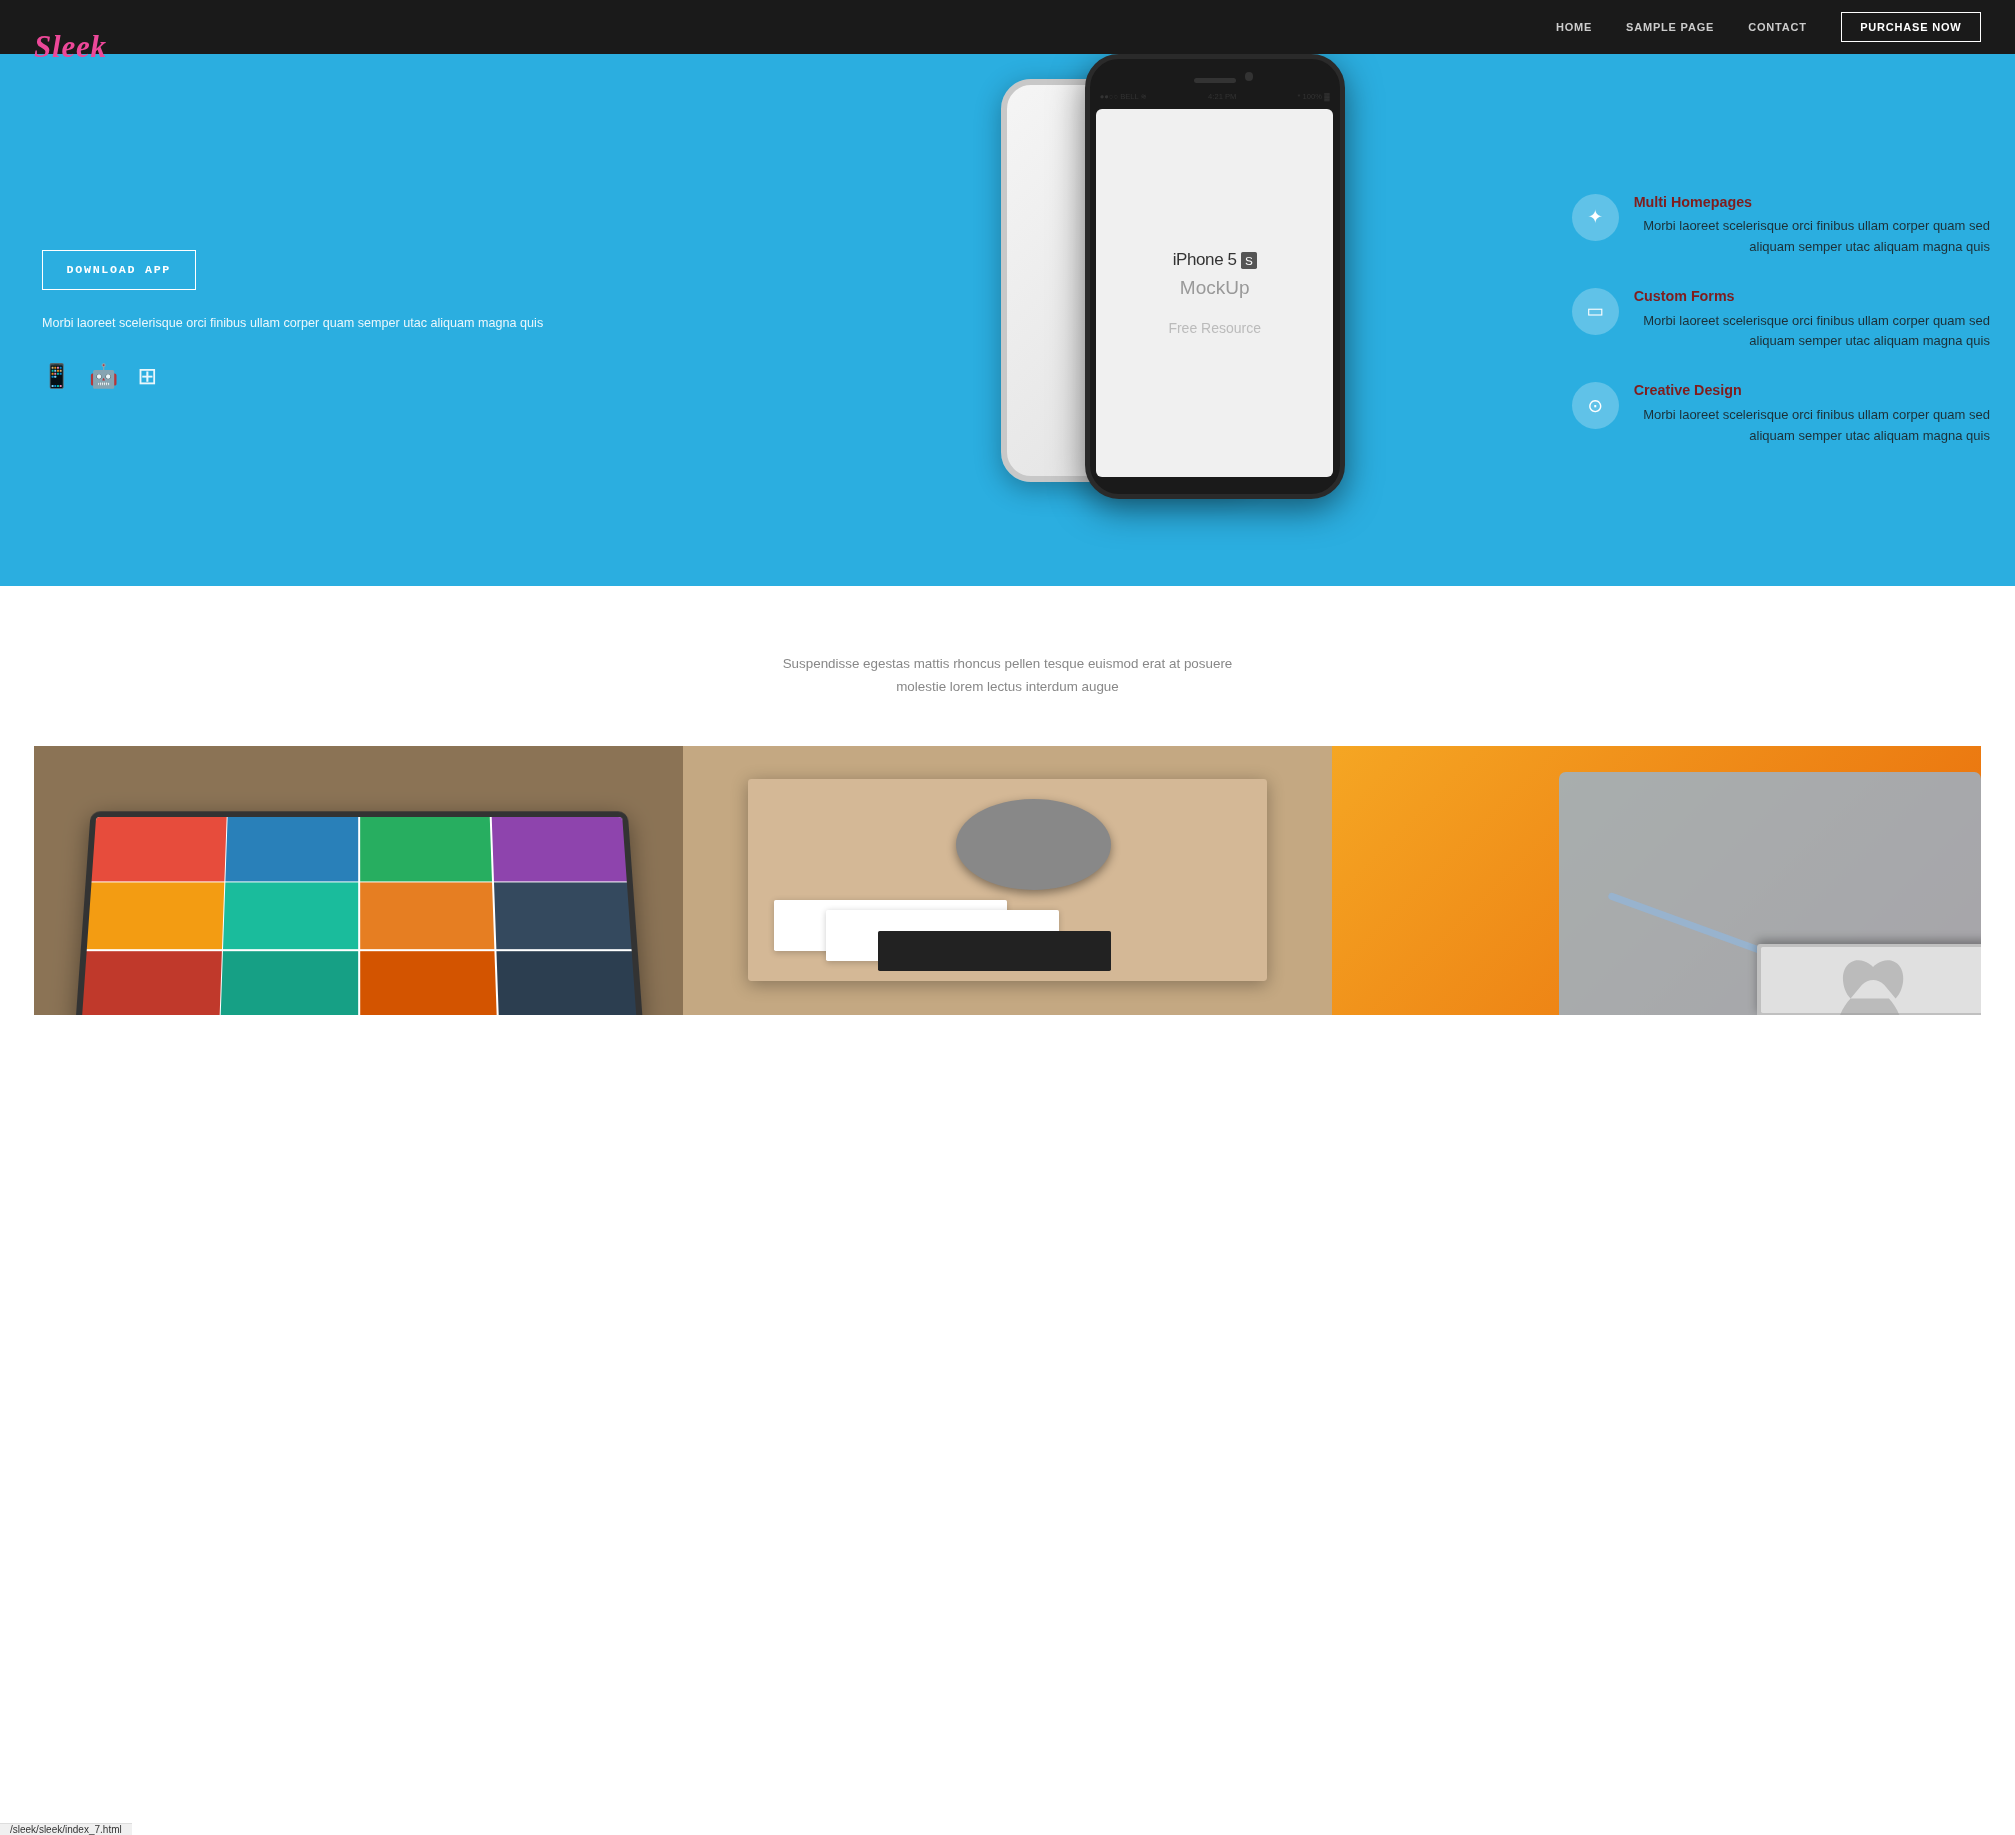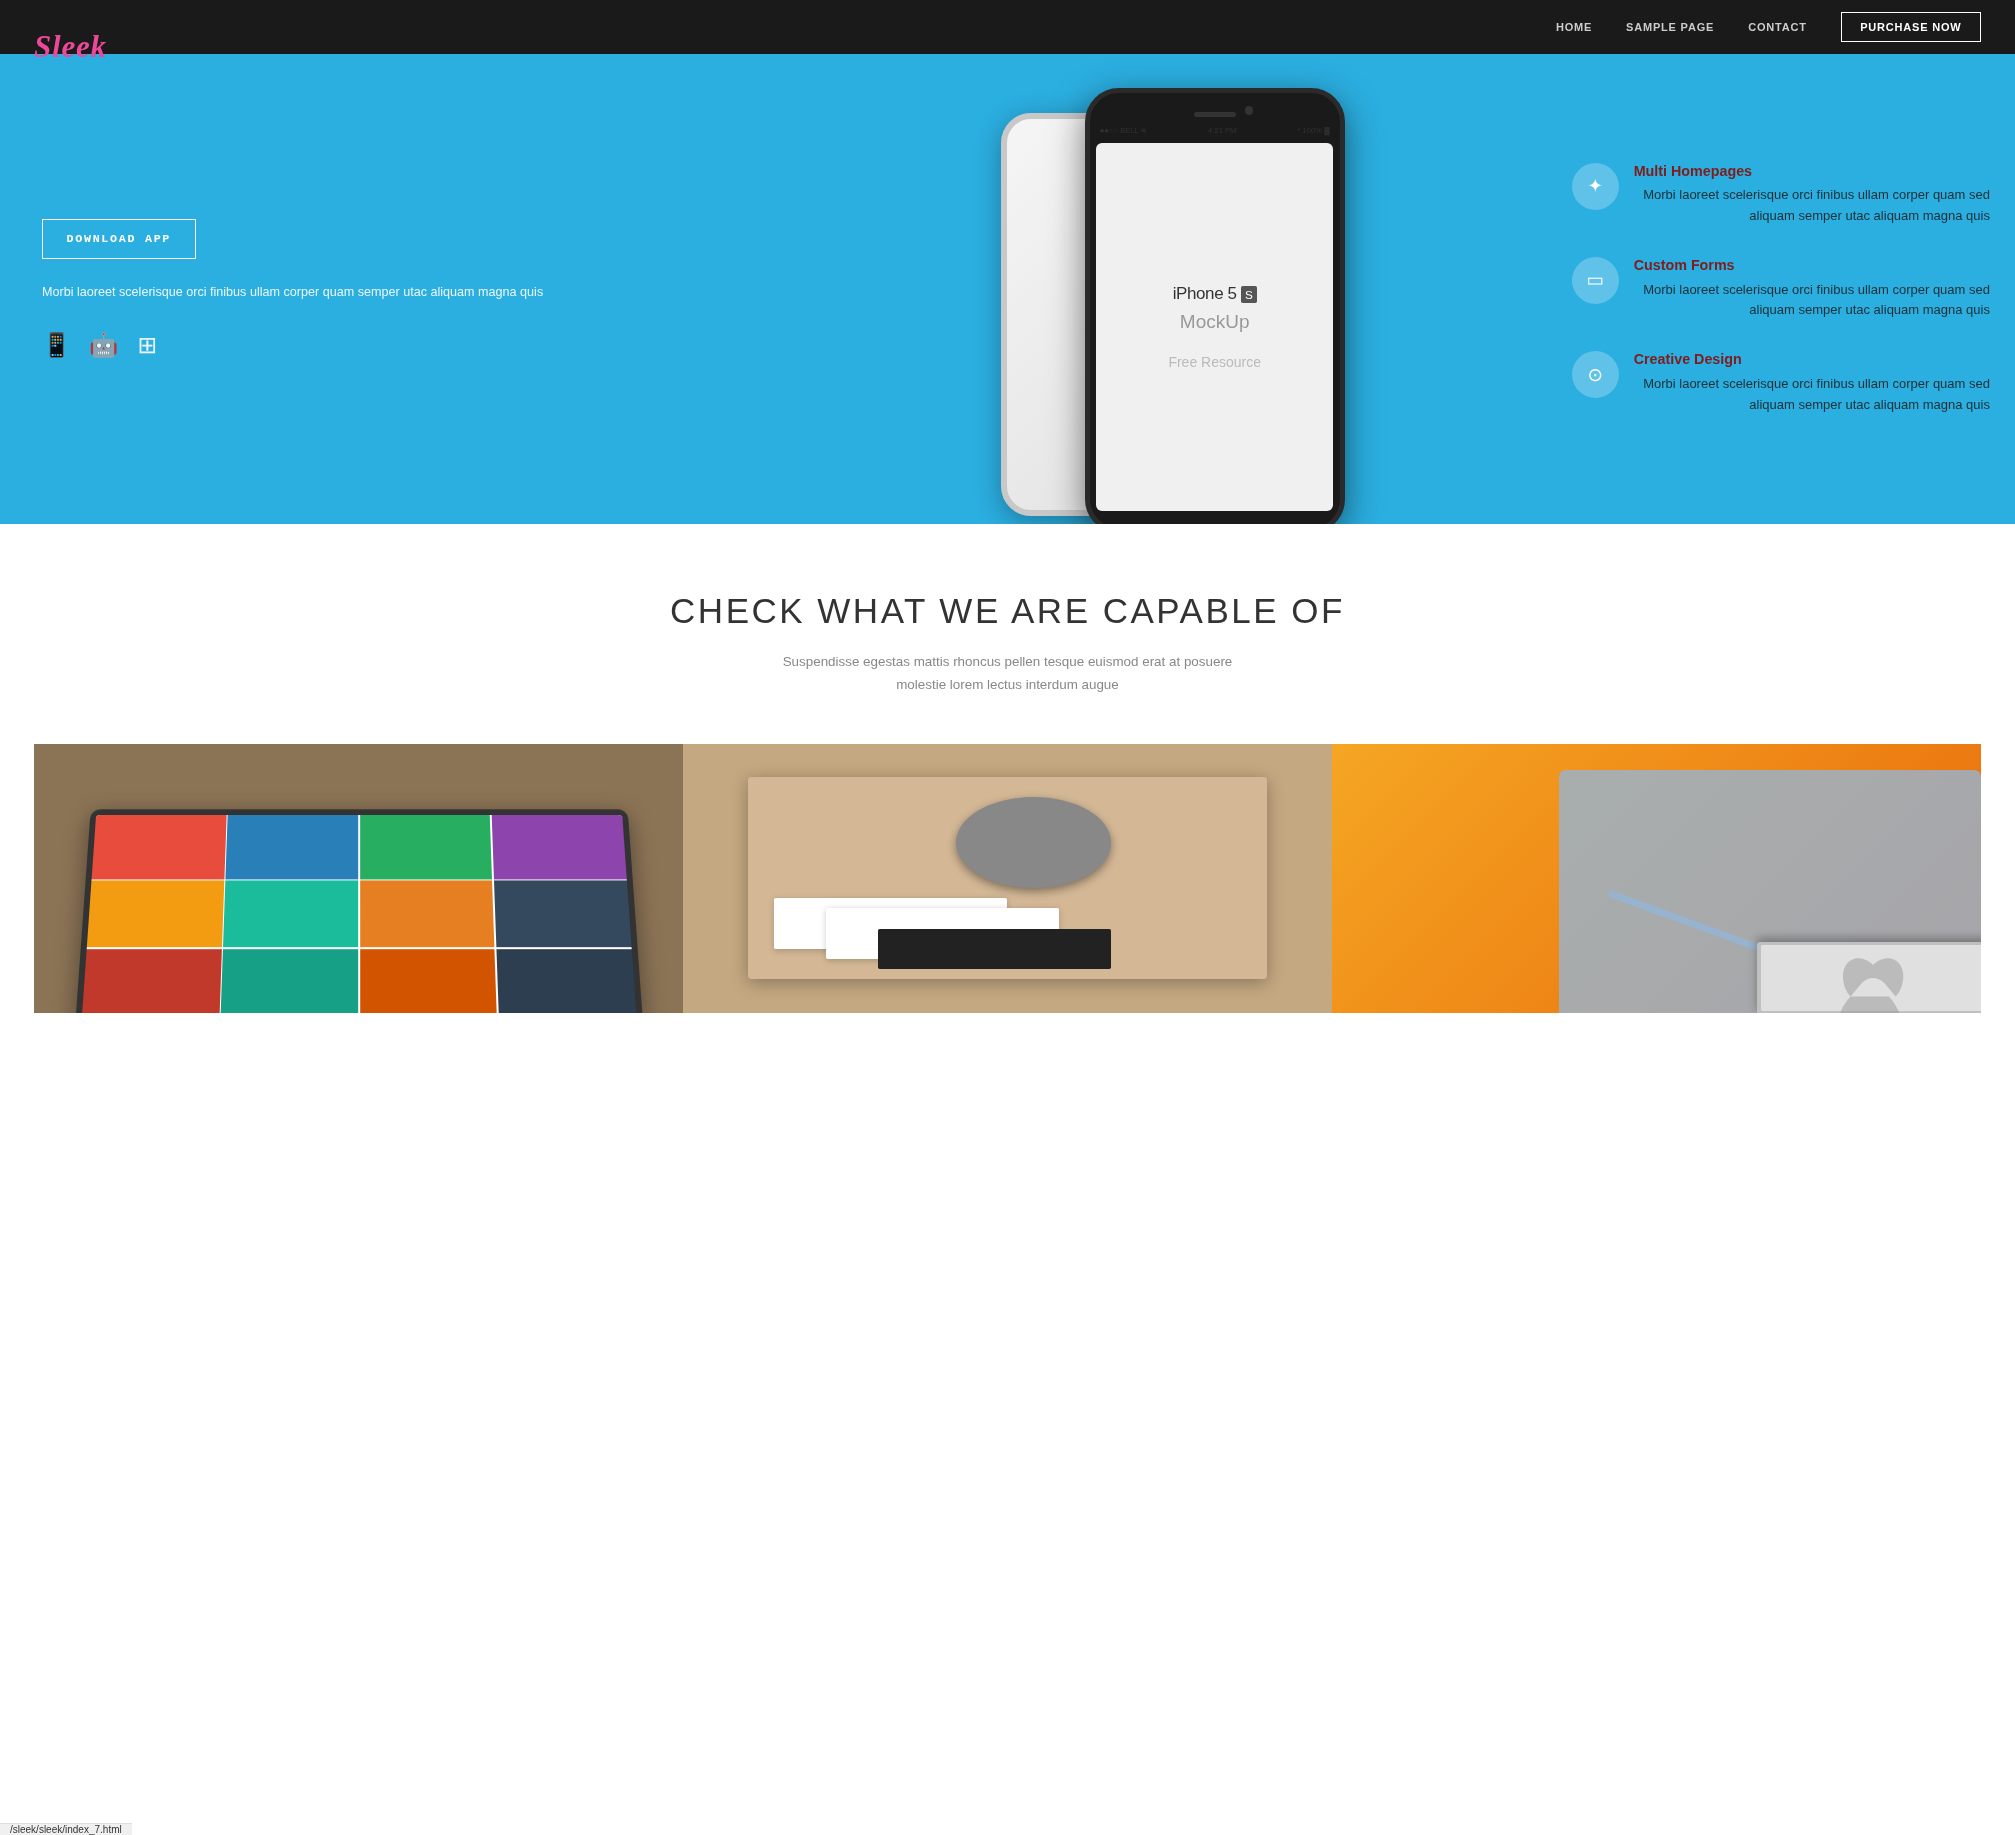--- a/index.html
+++ b/index.html
@@ -100,21 +100,21 @@
     .hero-center {
       flex: 0 0 40%;
       position: relative;
       display: flex;
       align-items: flex-end;
       justify-content: center;
     }
     .phone-mockup-container {
       position: relative;
       width: 352px;
-      height: 436px;
+      height: 532px;
     }
     
     .phone-back {
       position: absolute;
       left: 8.4px;
       top: 25px;
       width: 252px;
       height: 403px;
       background: linear-gradient(135deg, #f5f5f5, #e0e0e0);
       border-radius: 30px;
@@ -394,21 +394,20 @@
       <div class="feature-icon-circle">⊙</div>
       <div class="feature-text">
         <h3>Creative Design</h3>
         <p>Morbi laoreet scelerisque orci finibus ullam corper quam sed aliquam semper utac aliquam magna quis</p>
       </div>
     </div>
   </div>
 </section>
 
 <section class="capabilities">
-  <h2>CHECK WHAT WE ARE CAPABLE OF</h2>
   <p>Suspendisse egestas mattis rhoncus pellen tesque euismod erat at posuere molestie lorem lectus interdum augue</p>
 
   <div class="portfolio-grid">
 
     <div class="portfolio-item portfolio-item-1">
       <div class="tablet-mockup">
         <div class="tablet-screen">
           <div class="tablet-cell"></div>
           <div class="tablet-cell"></div>
           <div class="tablet-cell"></div>

